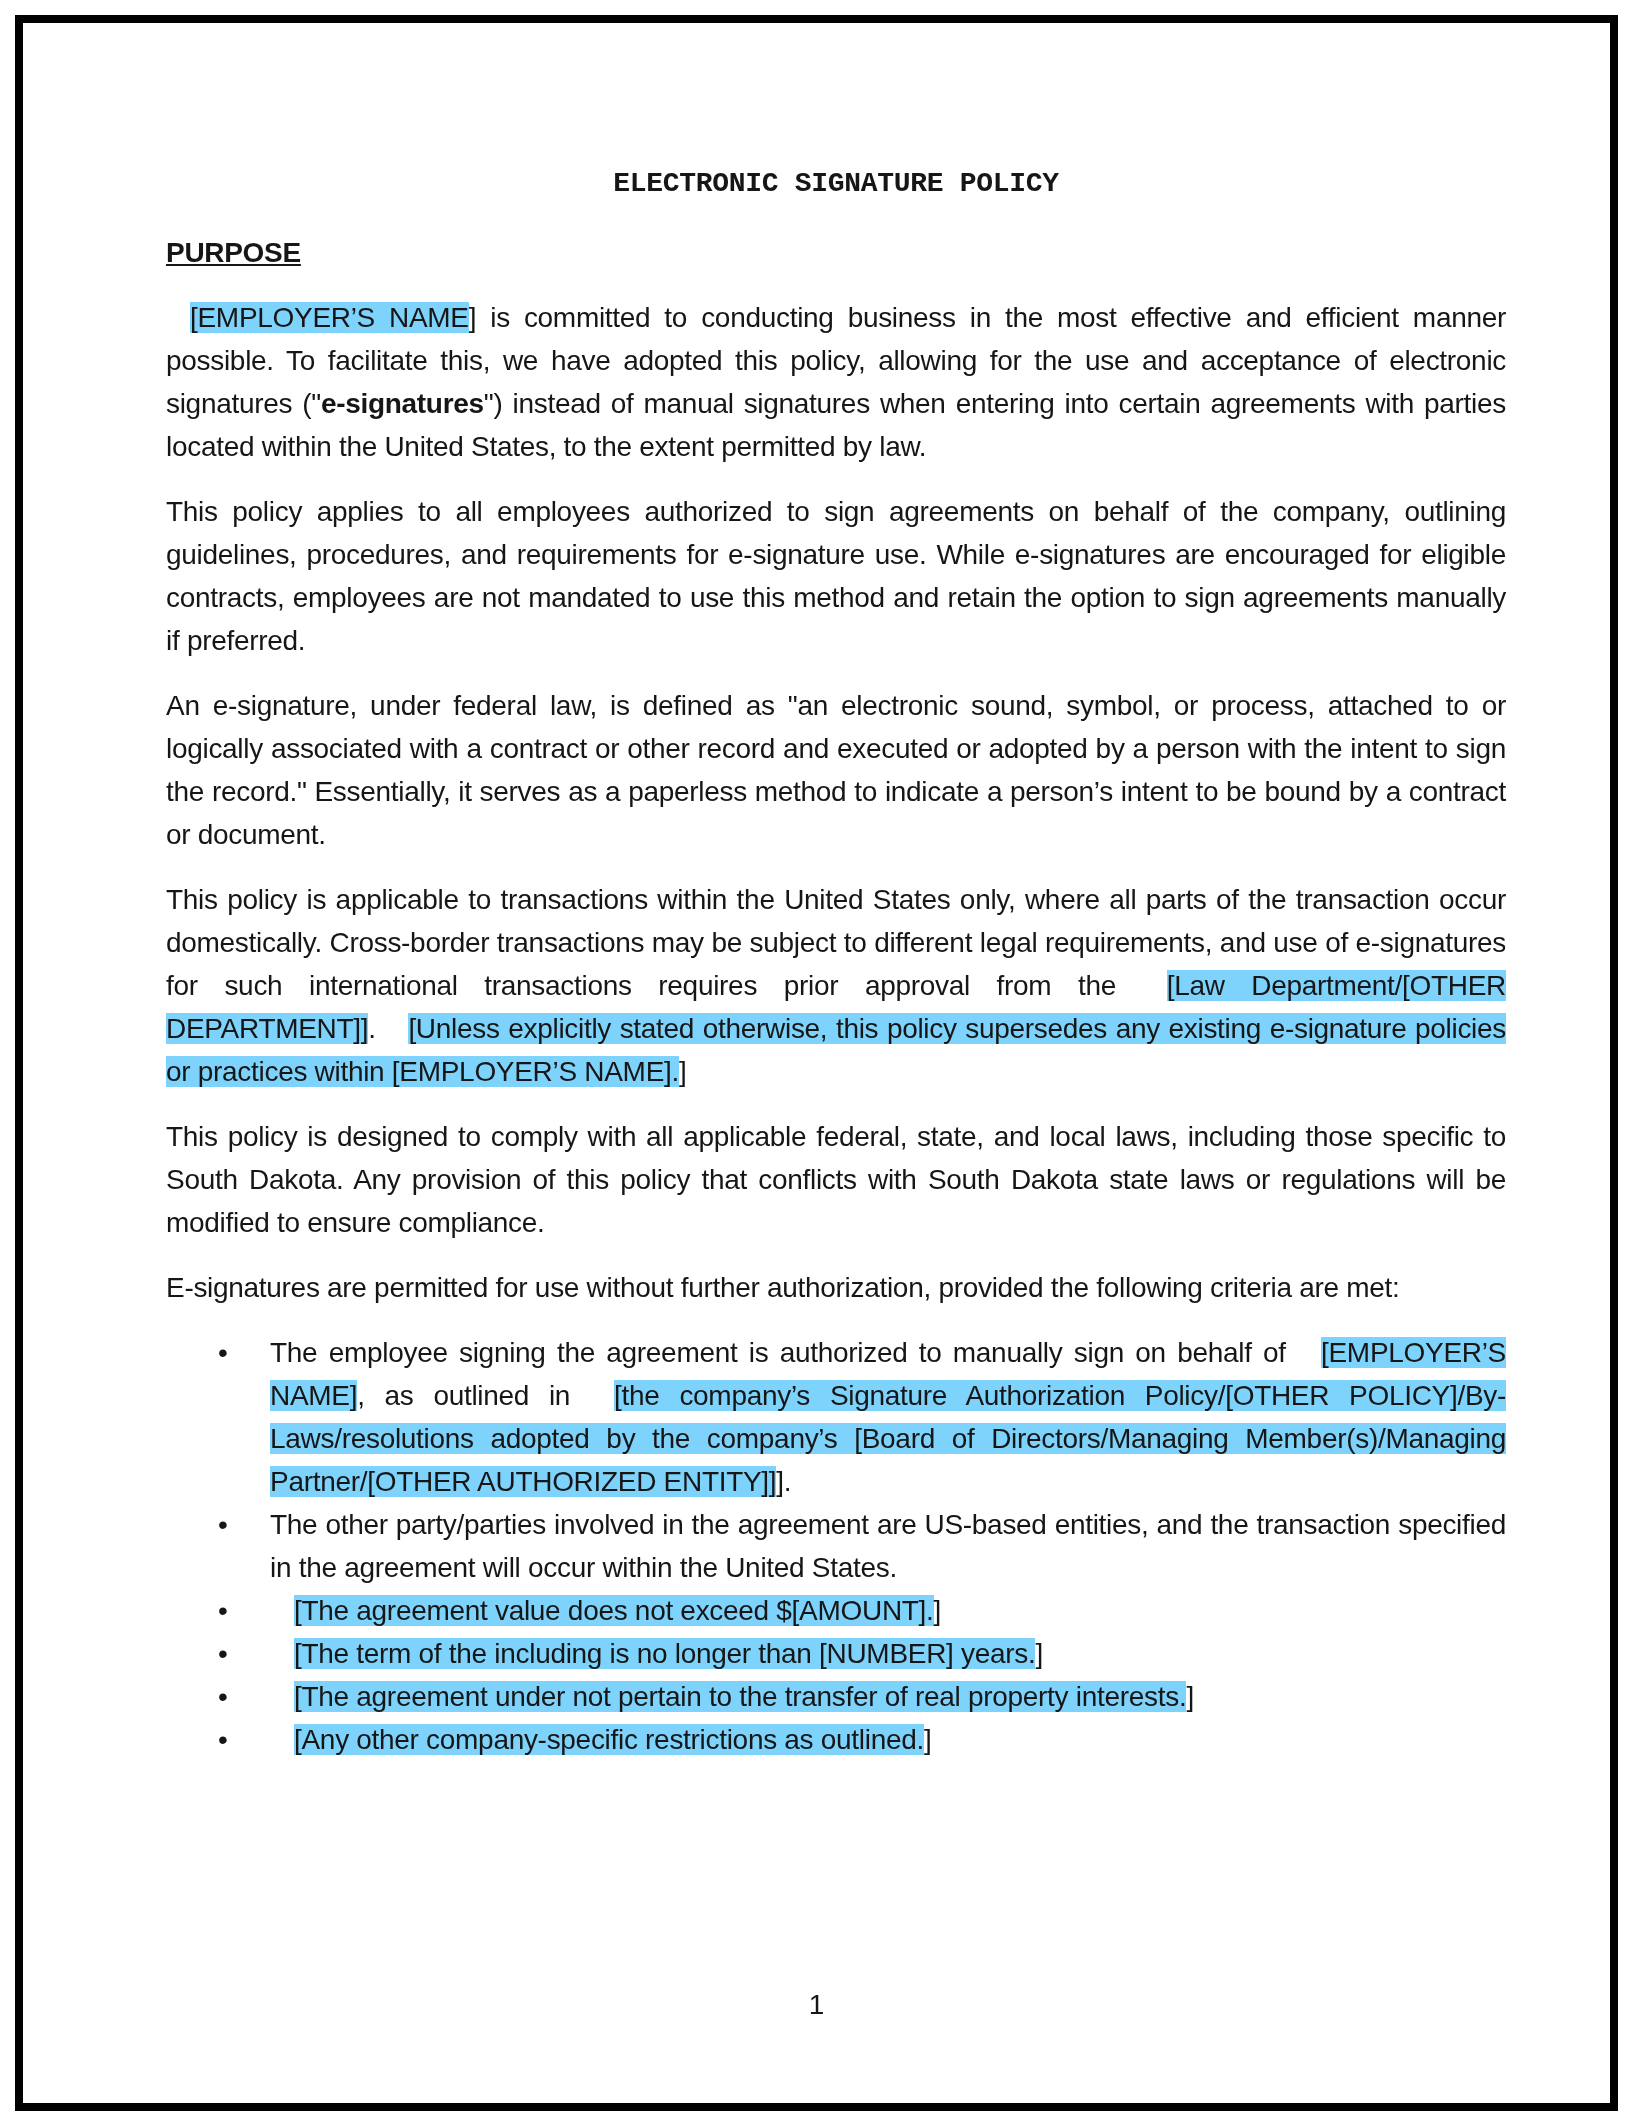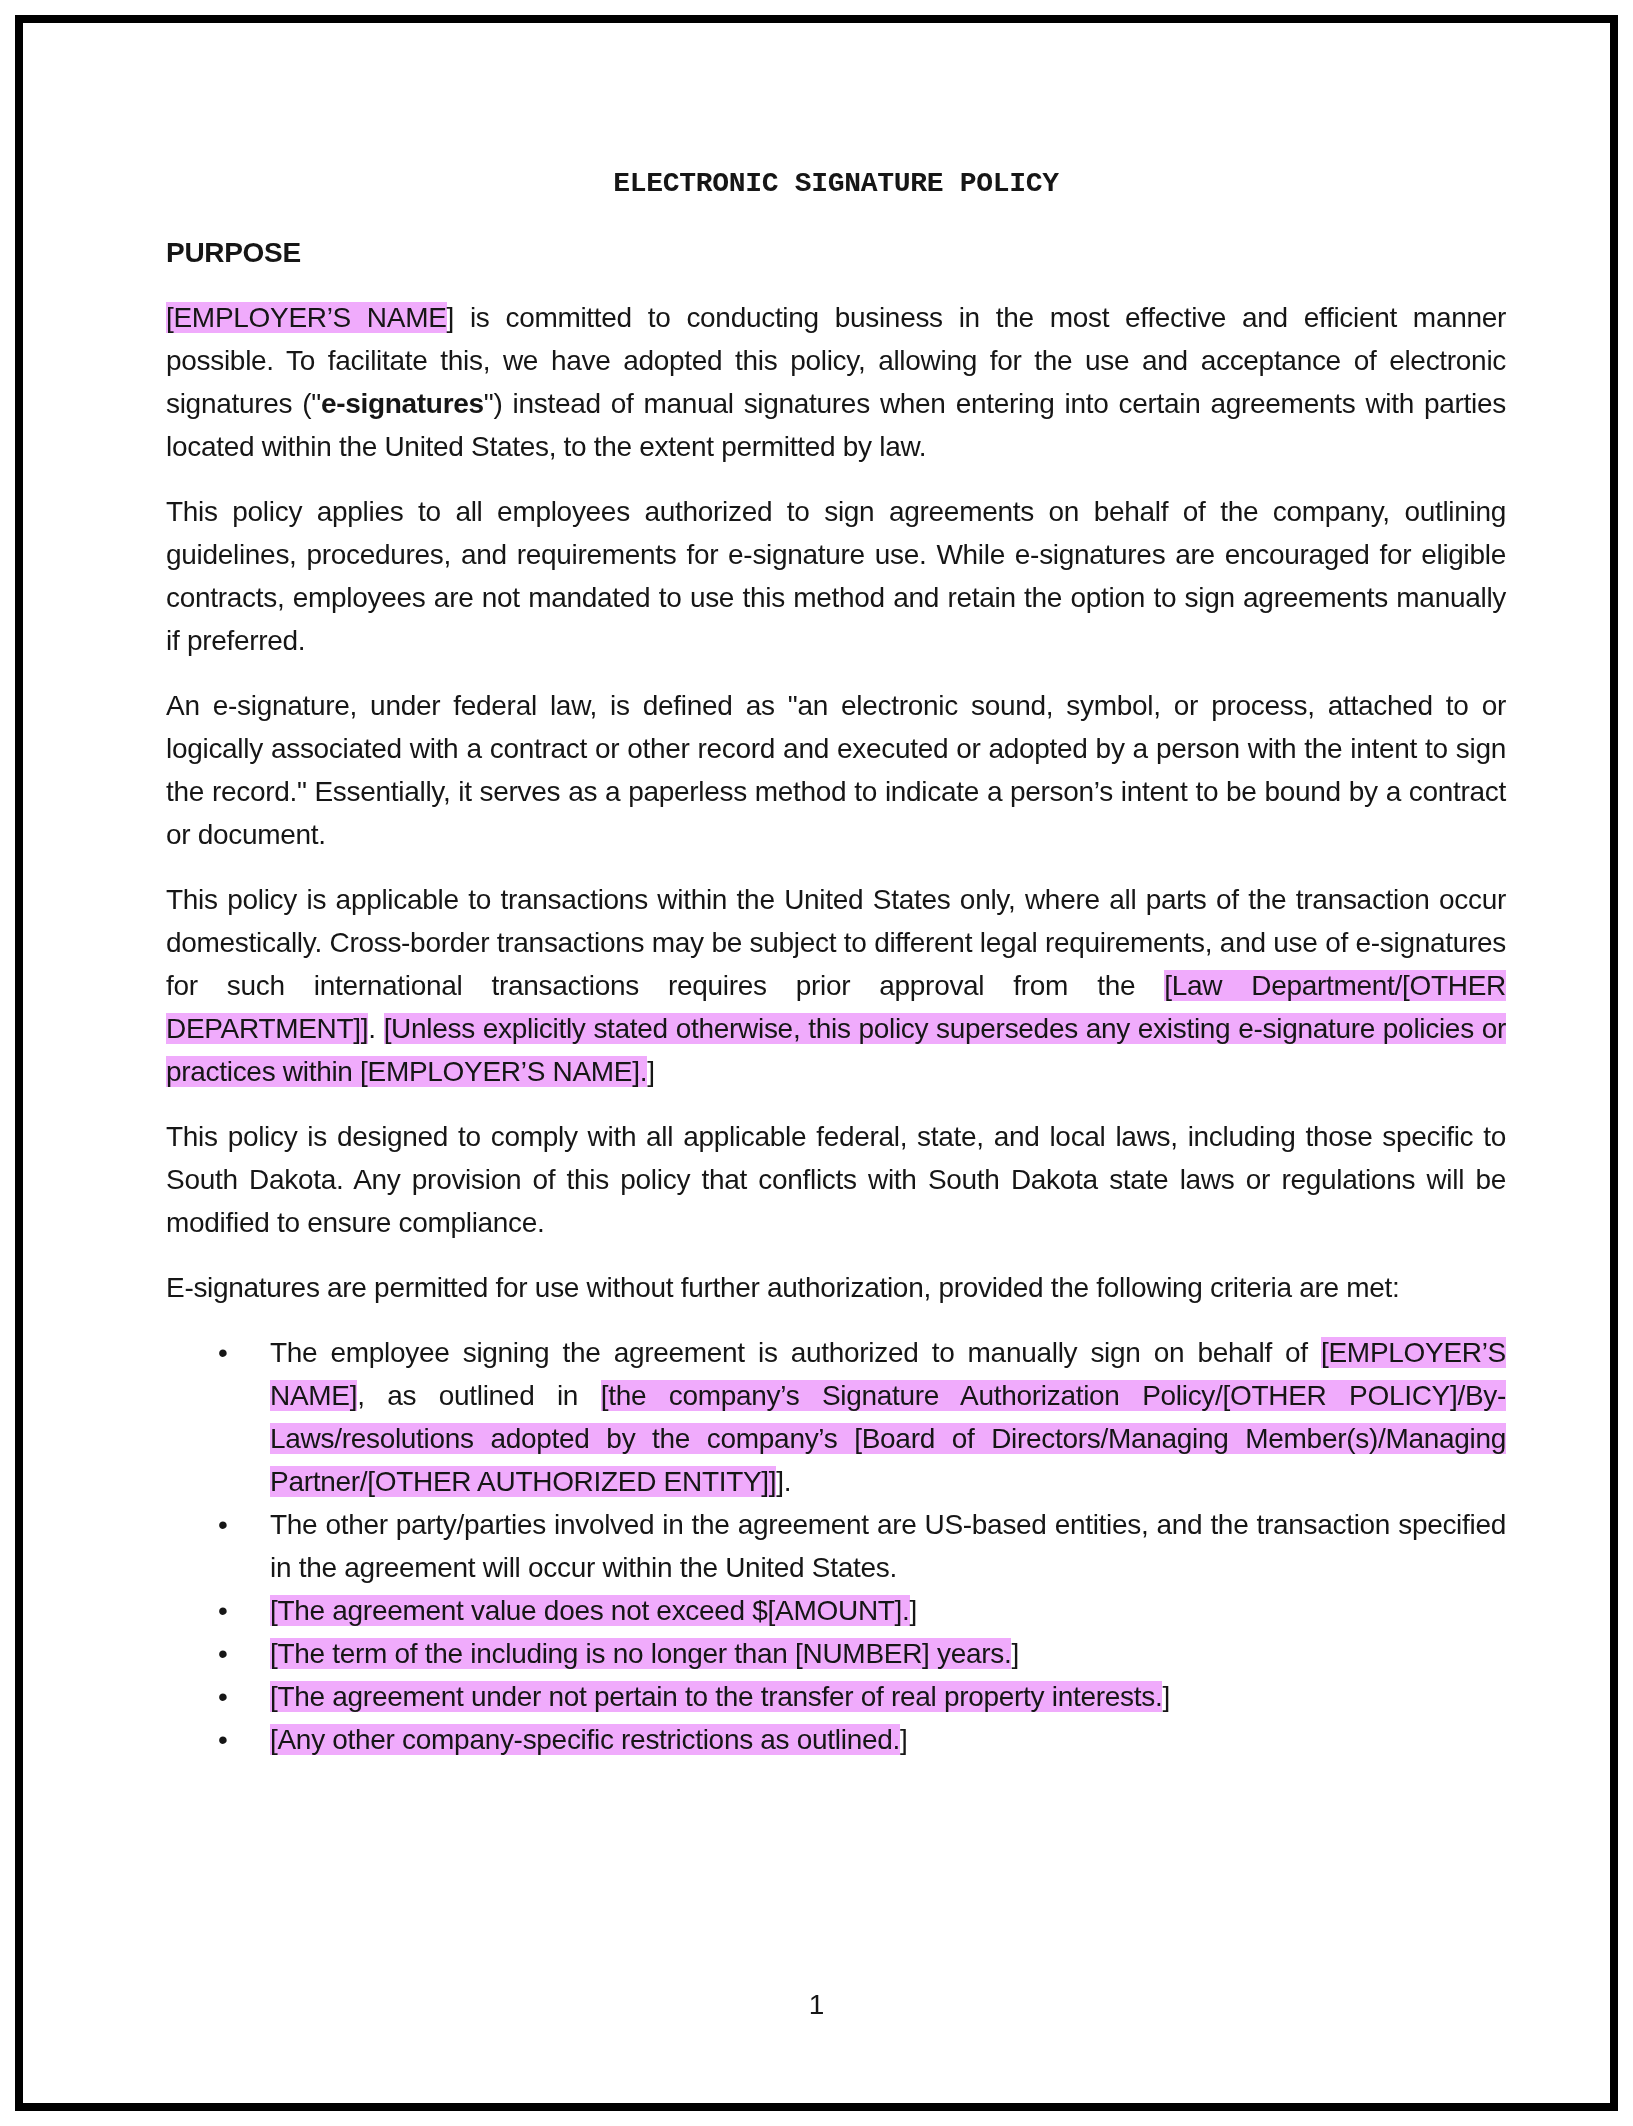--- a/index.html
+++ b/index.html
@@ -13,28 +13,28 @@
     border:8px solid #000000;pointer-events:none;
   }
   .content{
     position:absolute;left:166px;top:0;width:1340px;
     font-size:28px;line-height:43px;letter-spacing:-0.3px;
   }
   .doc-title{
     margin:162px 0 0 0;text-align:center;font-weight:bold;font-family:Liberation Mono, monospace;
   }
   .heading{font-weight:bold;margin:22px 0 0 0;}
-  .doc-title + .heading{margin-top:26px;}
+  .doc-title + .heading{margin-top:26px;text-decoration:underline;}
   .para{margin:22px 0 0 0;text-align:justify;}
   ul.bullets{list-style:none;margin:22px 0 0 0;padding:0;}
   ul.bullets li{
     position:relative;padding-left:104px;text-align:justify;
   }
   ul.bullets .marker{position:absolute;left:52px;top:0;}
-  .hl{background:#f0abfc;}
+  .hl{background:#7dd3fc;margin-left:24px;}
   .b{font-weight:bold;}
   .footer{
     position:absolute;top:1983px;left:0;width:100%;
     text-align:center;font-size:28px;line-height:43px;
   }
 </style>
 </head>
 <body>
 
 <div class="frame"></div>

